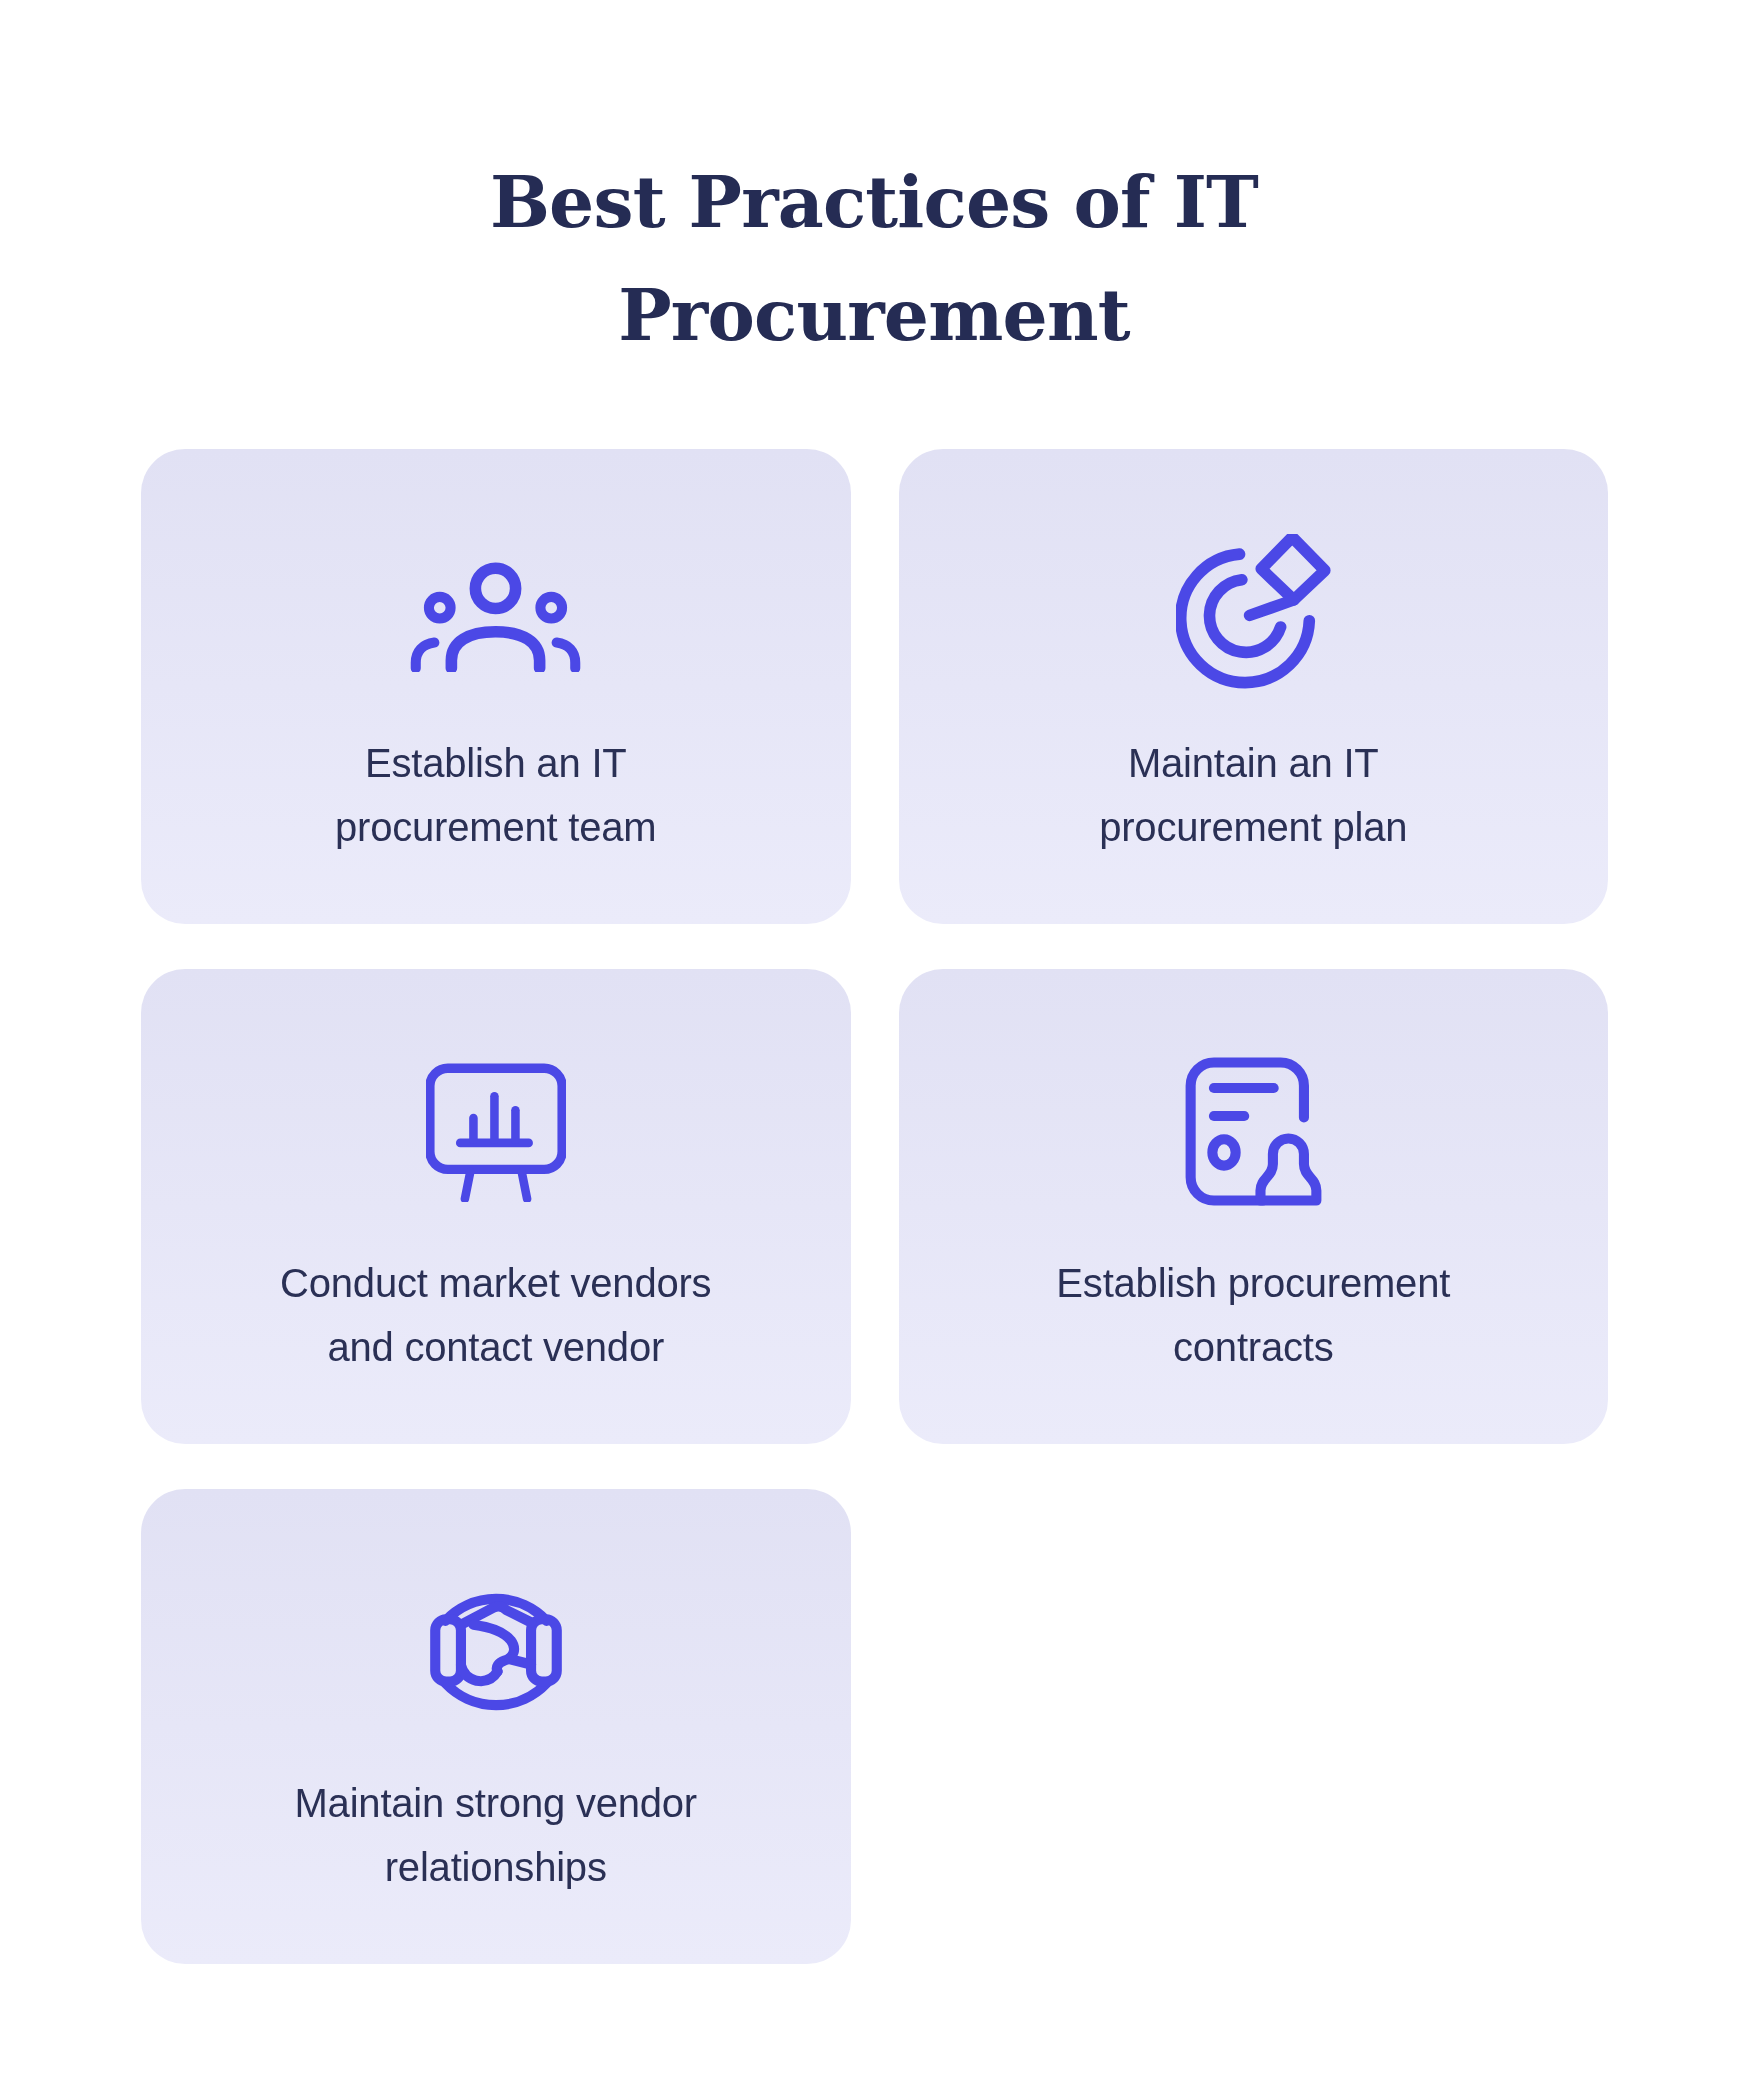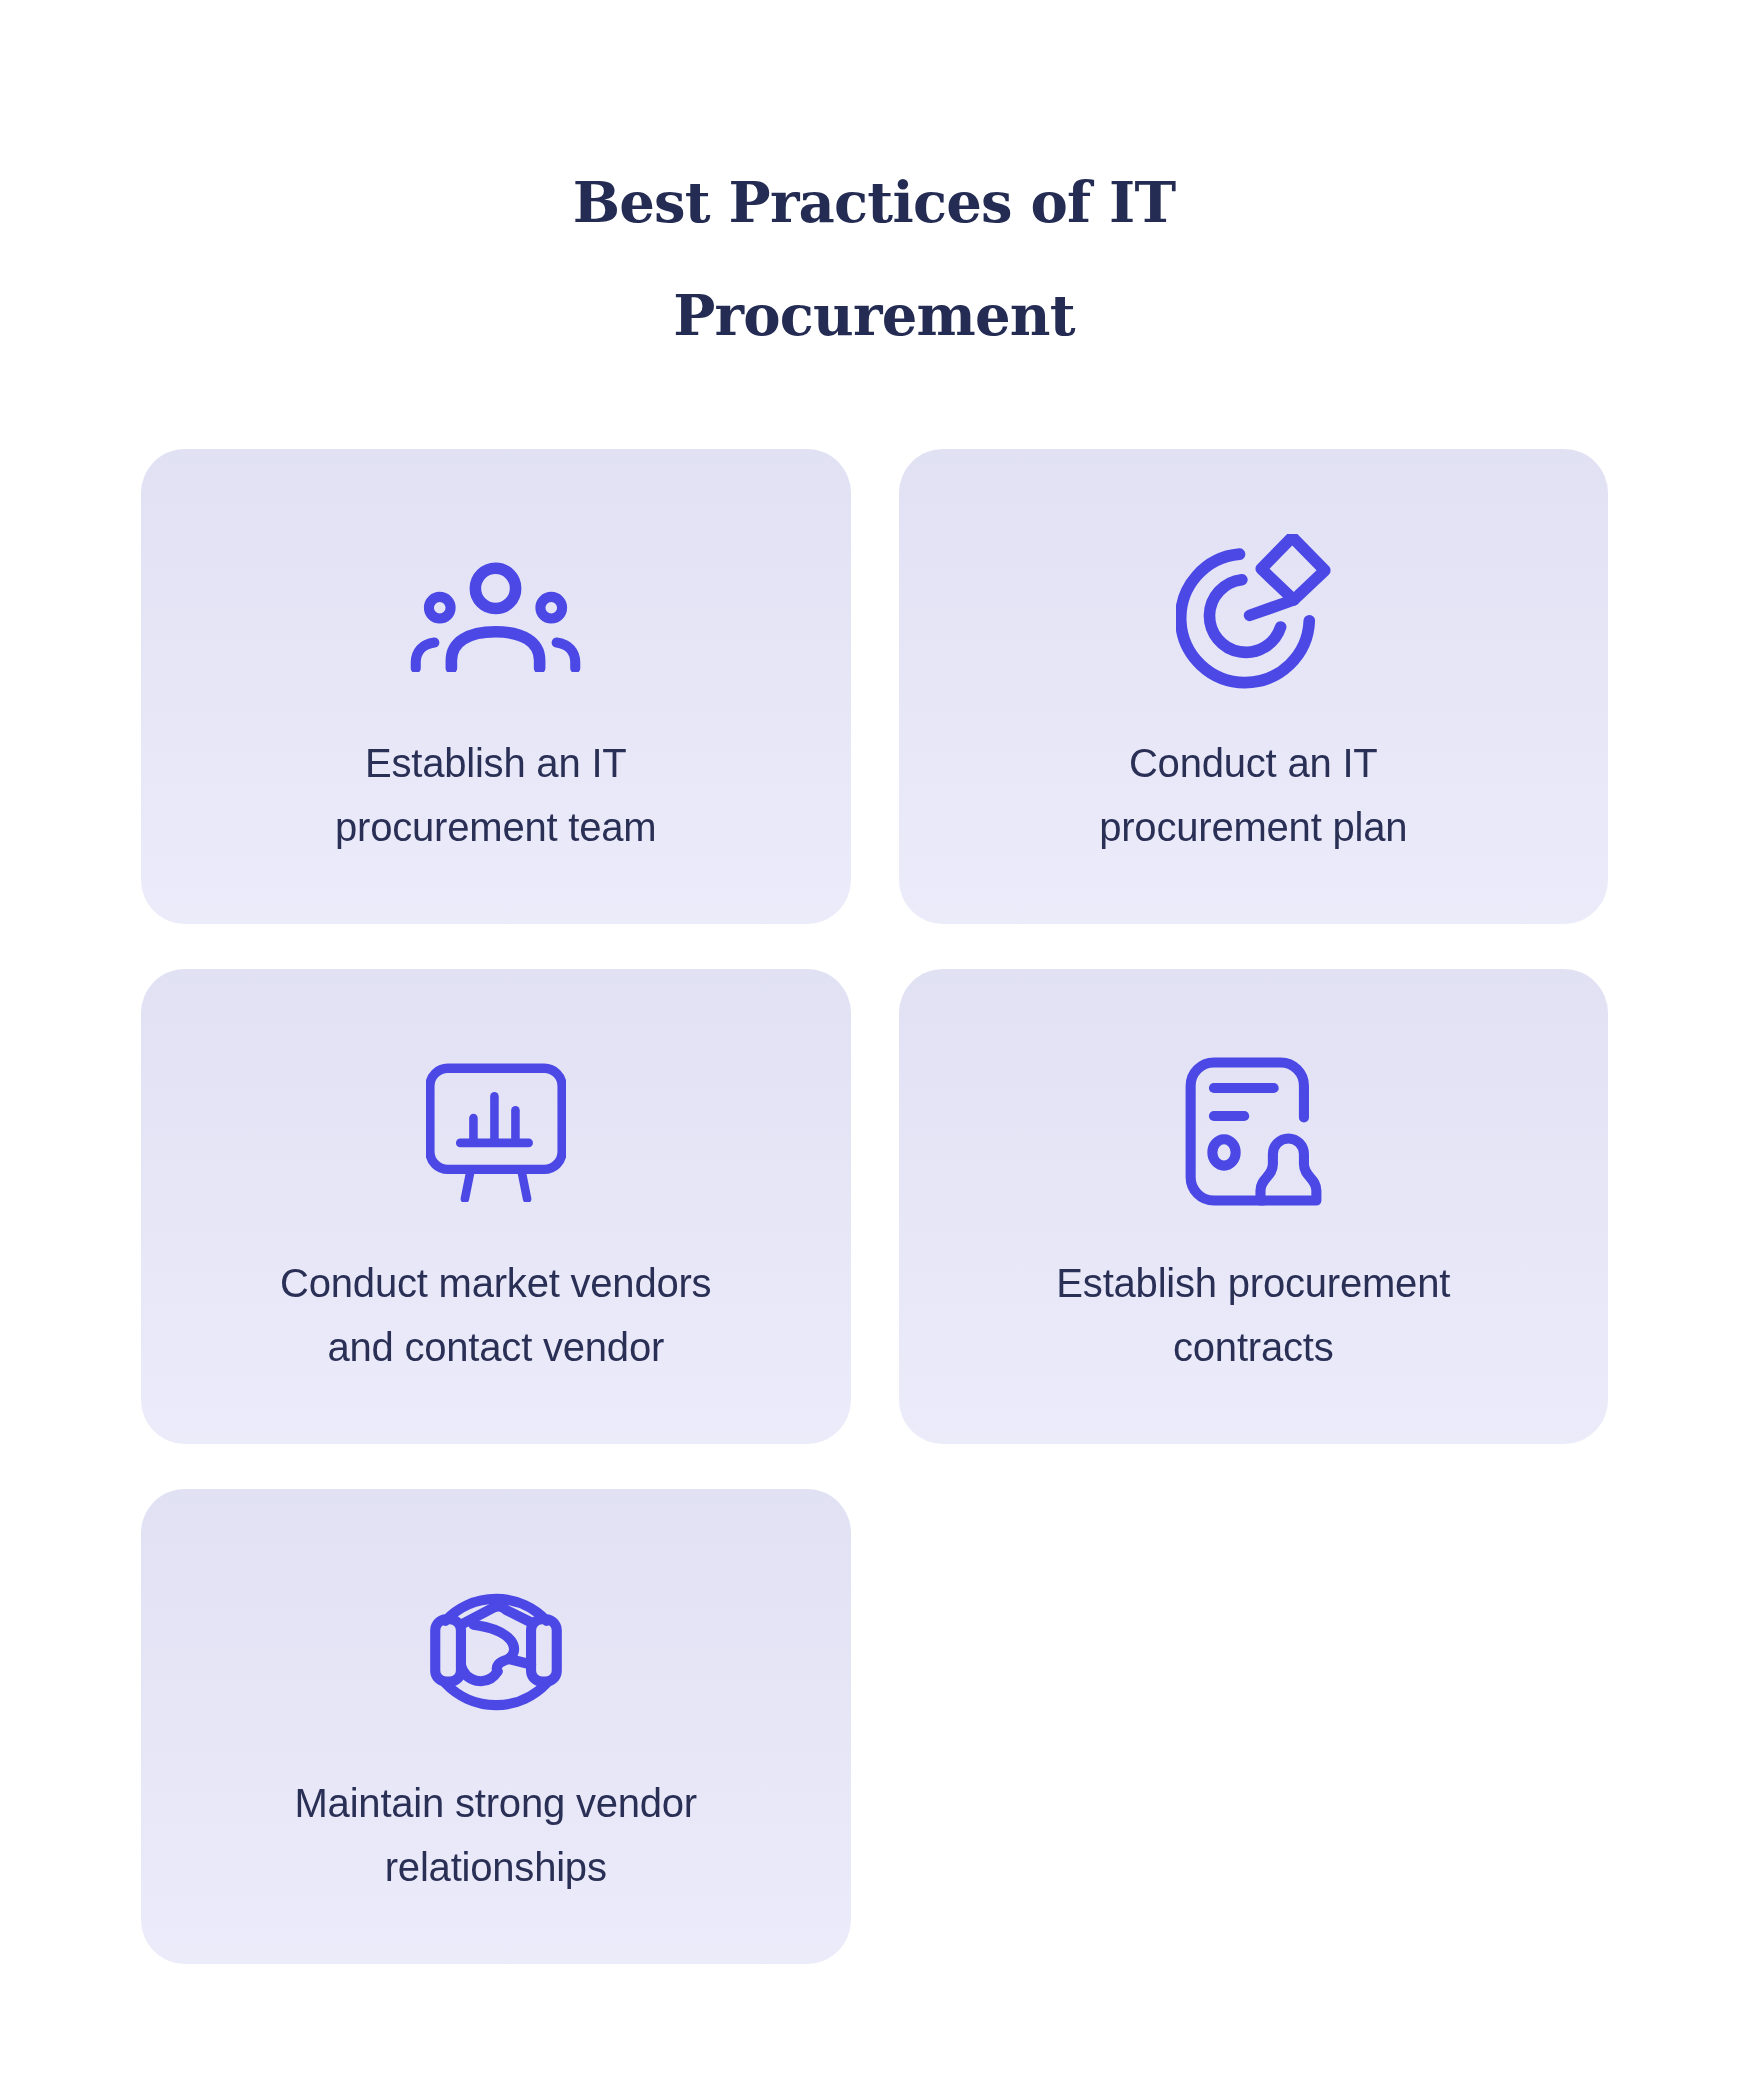--- a/index.html
+++ b/index.html
@@ -10,21 +10,21 @@
     position:relative;
     overflow:hidden;
   }
   .page { position:absolute; inset:0; background:var(--page-bg,#ffffff); }
 
   .title {
     position:absolute; top:146px; left:0; right:0;
     text-align:center;
     font-family:"DejaVu Serif", serif;
     font-weight:700;
-    font-size:56px;
+    font-size:71px;
     line-height:113px;
     color:var(--title-color,#252c54);
     letter-spacing:-0.8px;
   }
 
   .cards {
     position:absolute; top:449px; left:141px; width:1467px;
     display:grid;
     grid-template-columns:1fr 1fr;
     column-gap:48px;
@@ -97,21 +97,21 @@
     <article class="card">
       <div class="icon-box">
         <svg class="icon-svg" width="155" height="155" viewBox="0 0 200 200" stroke-width="15">
           <path d="M82 26 A83 83 0 1 0 172 112"></path>
           <path d="M85 59 A47 47 0 1 0 135 120"></path>
           <path d="M110 45 L150 4 L192 47 L152 85 Z"></path>
           <path d="M152 85 L95 105"></path>
         </svg>
       </div>
       <div class="card-label">
-        <div>Conduct an IT</div>
+        <div>Maintain an IT</div>
         <div>procurement plan</div>
       </div>
     </article>
 
     <article class="card">
       <div class="icon-box">
         <svg class="icon-svg" width="140" height="140" viewBox="0 0 180 180" stroke-width="12">
           <rect x="5" y="8" width="170" height="130" rx="23"></rect>
           <path d="M44 104 H132" stroke-width="11"></path>
           <path d="M61 100 V72" stroke-width="11"></path>

